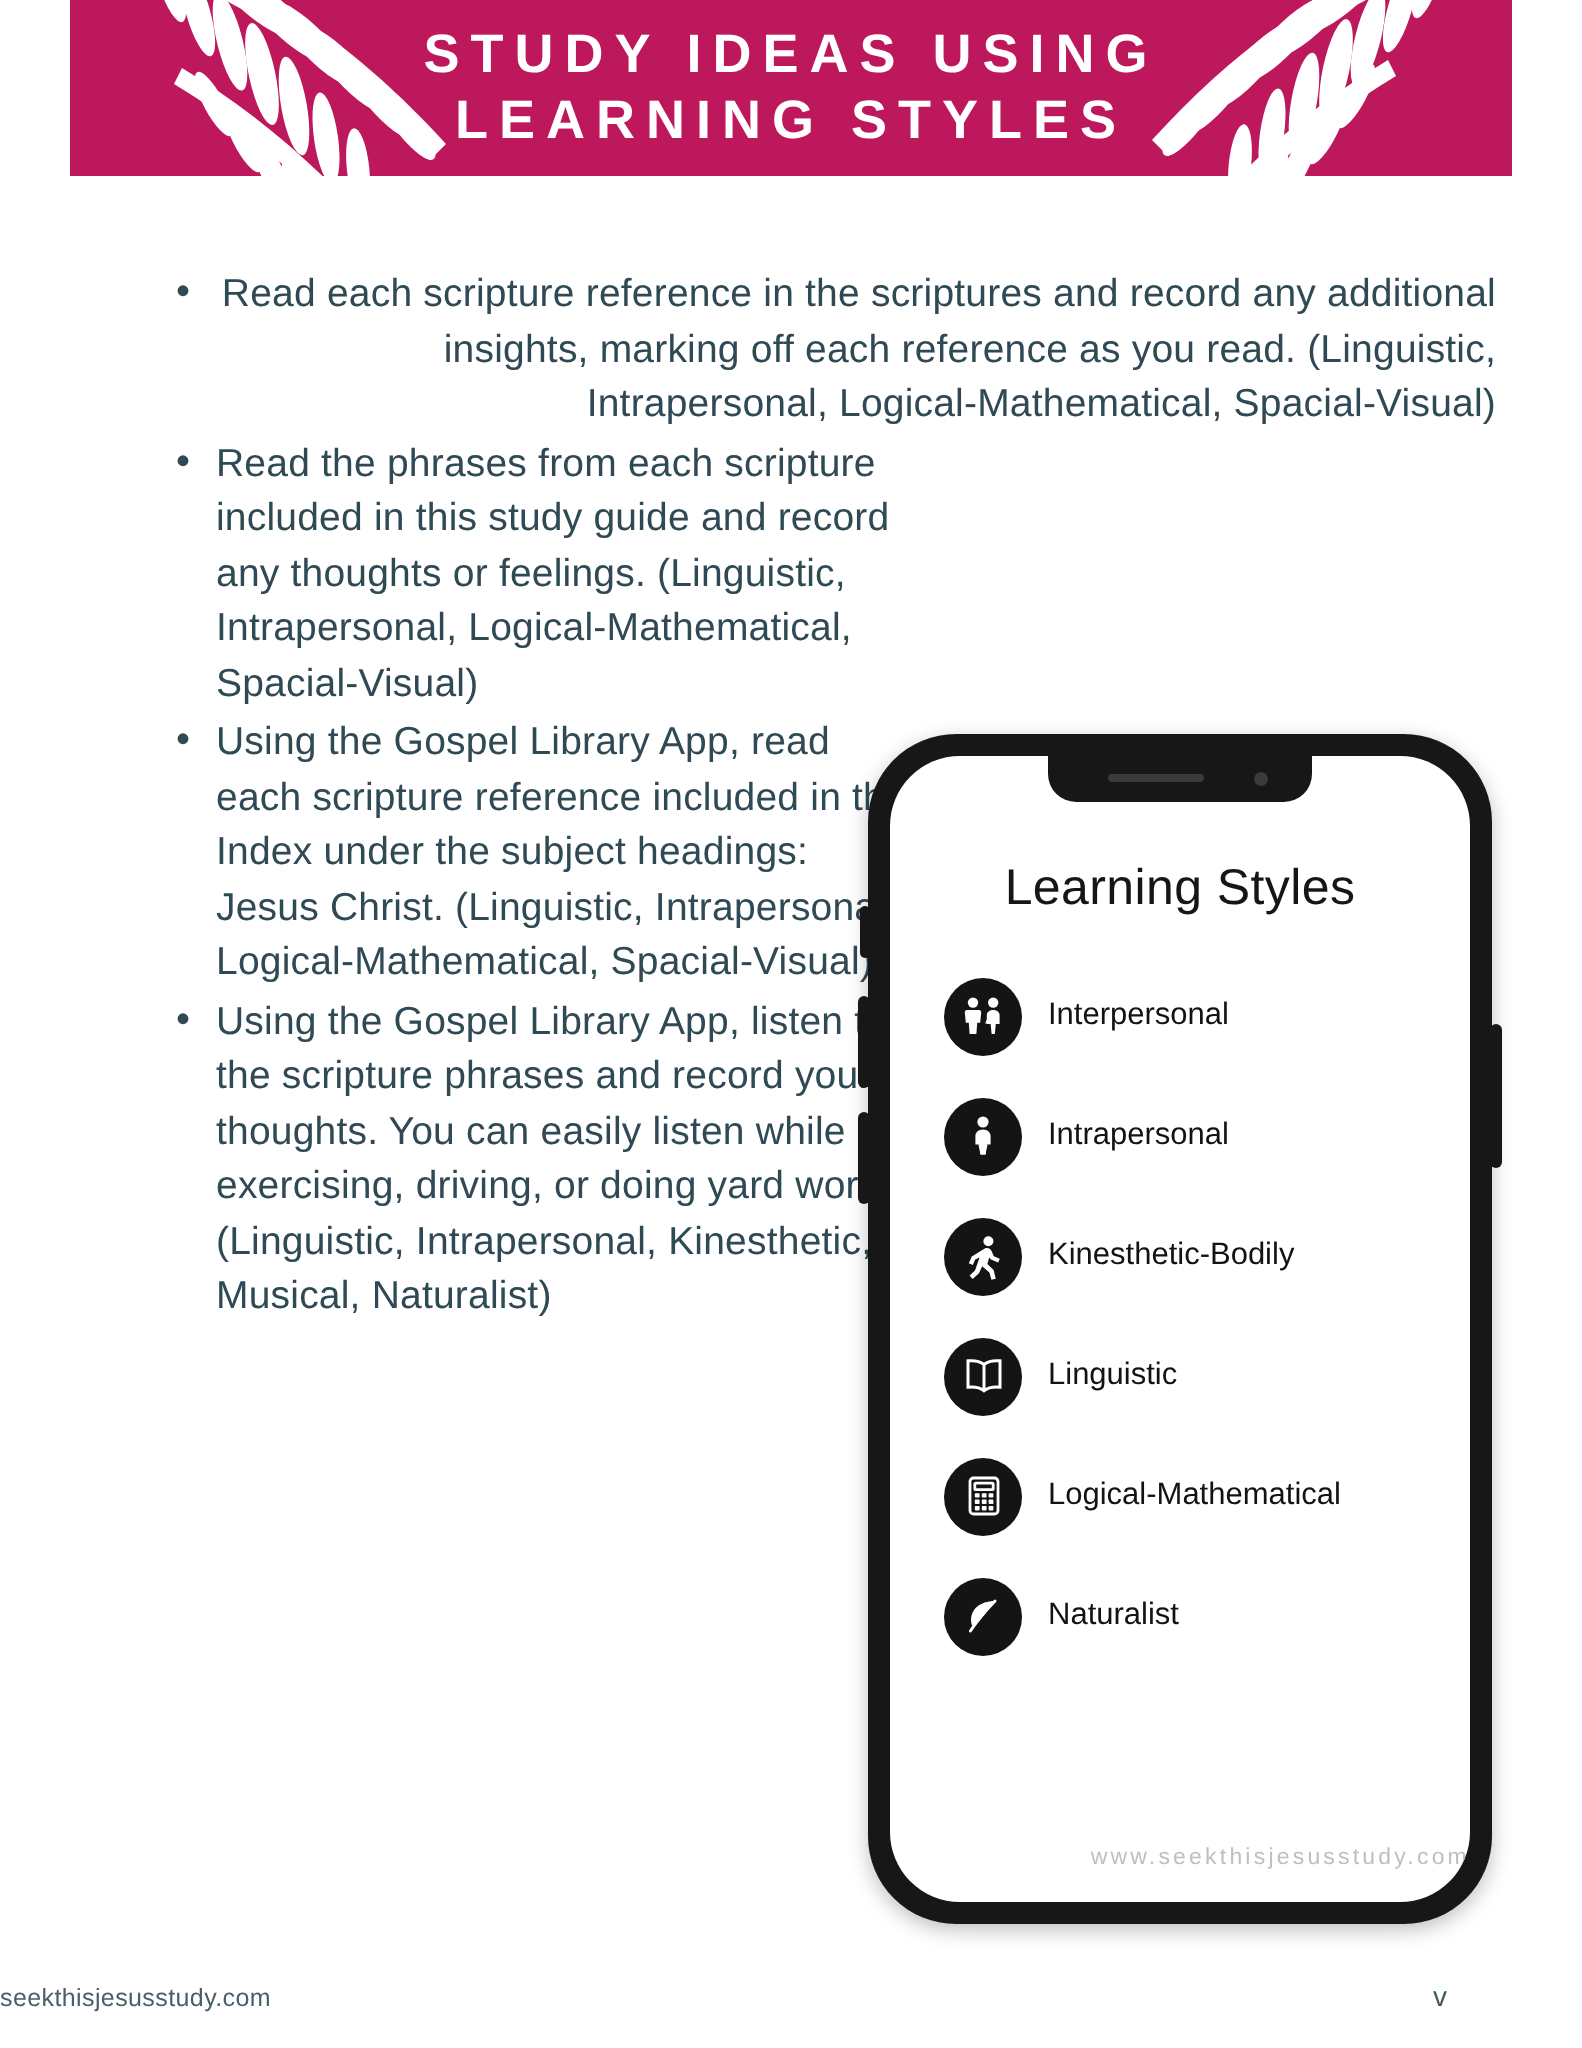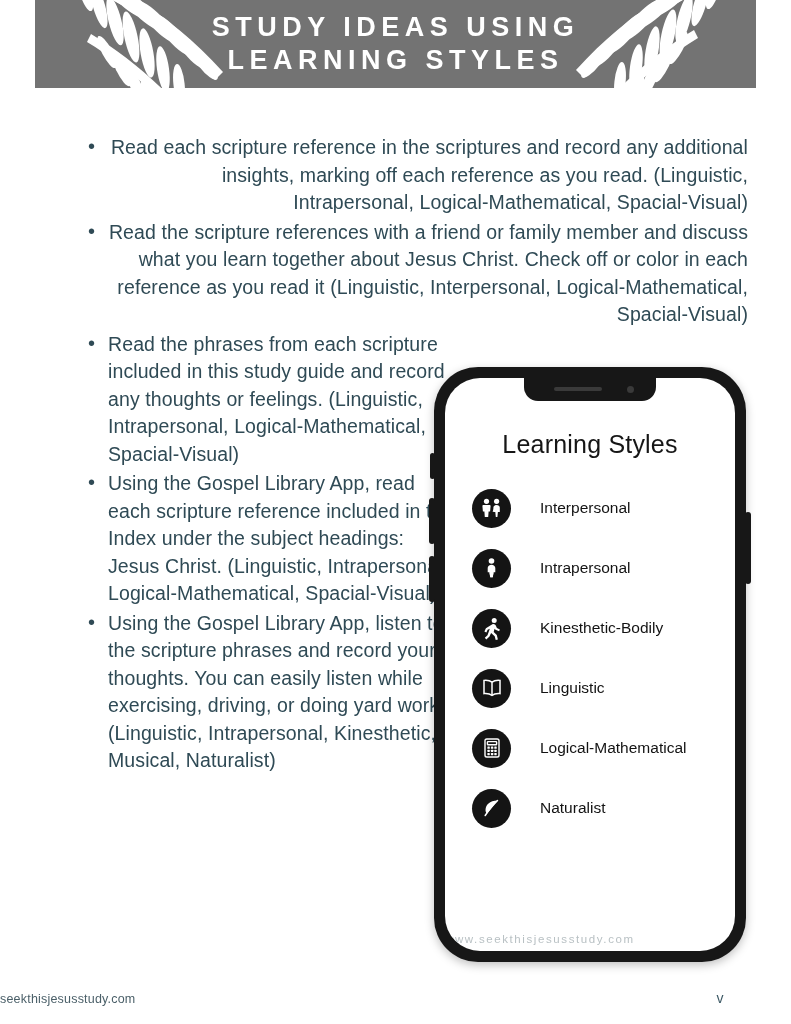--- a/index.html
+++ b/index.html
@@ -16,21 +16,21 @@
     overflow: hidden;
   }
 
   
   .header-band {
     position: absolute;
     left: 35px;
     top: 0;
     width: 721px;
     height: 88px;
-    background: #737373;
+    background: #be185d;
     overflow: hidden;
   }
   .header-title {
     position: absolute;
     left: 0;
     top: 0;
     width: 721px;
     height: 88px;
     display: flex;
     flex-direction: column;
@@ -162,21 +162,20 @@
   .styles-list {
     position: absolute;
     left: 27px;
     top: 100px;
     width: 250px;
   }
   .style-row {
     display: flex;
     align-items: center;
     height: 60px;
-    gap: 16px;
   }
   .style-icon {
     width: 39px;
     height: 39px;
     border-radius: 50%;
     background: #141414;
     display: flex;
     align-items: center;
     justify-content: center;
     flex: 0 0 39px;
@@ -185,23 +184,23 @@
   .style-label {
     margin-left: 13px;
     font-size: 15.5px;
     color: #131313;
     white-space: nowrap;
   }
 
   .screen-watermark {
     position: absolute;
     left: 0;
-    bottom: 6px;
+    bottom: 16px;
     width: 290px;
-    text-align: left;
+    text-align: right;
     font-size: 11.5px;
     letter-spacing: 1.6px;
     color: #b9c1c4;
   }
 
   
   .footer-url {
     position: absolute;
     left: 0;
     top: 992px;
@@ -303,21 +302,20 @@
   </div>
 
   <div class="header-title">
     <div class="line">STUDY IDEAS USING</div>
     <div class="line">LEARNING STYLES</div>
   </div>
 </div>
 
 <ul class="bullet-list">
   <li class="bullet-item wide"> Read each scripture reference in the scriptures and record any additional insights, marking off each reference as you read. (Linguistic, Intrapersonal, Logical-Mathematical, Spacial-Visual)</li>
-  <li class="bullet-item wide">Read the scripture references with a friend or family member and discuss what you learn together about Jesus Christ. Check off or color in each reference as you read it (Linguistic, Interpersonal, Logical-Mathematical, Spacial-Visual)</li>
   <li class="bullet-item narrow">Read the phrases from each scripture included in this study guide and record any thoughts or feelings. (Linguistic, Intrapersonal, Logical-Mathematical, Spacial-Visual)</li>
   <li class="bullet-item narrow">Using the Gospel Library App, read each scripture reference included in the Index under the subject headings: Jesus Christ. (Linguistic, Intrapersonal, Logical-Mathematical, Spacial-Visual)</li>
   <li class="bullet-item narrow">Using the Gospel Library App, listen to the scripture phrases and record your thoughts.  You can easily listen while exercising, driving, or doing yard work. (Linguistic, Intrapersonal, Kinesthetic, Musical, Naturalist)</li>
 </ul>
 
 <div class="phone">
   <div class="phone-btn btn-mute"></div>
   <div class="phone-btn btn-vol-u"></div>
   <div class="phone-btn btn-vol-d"></div>
   <div class="phone-btn btn-power"></div>

